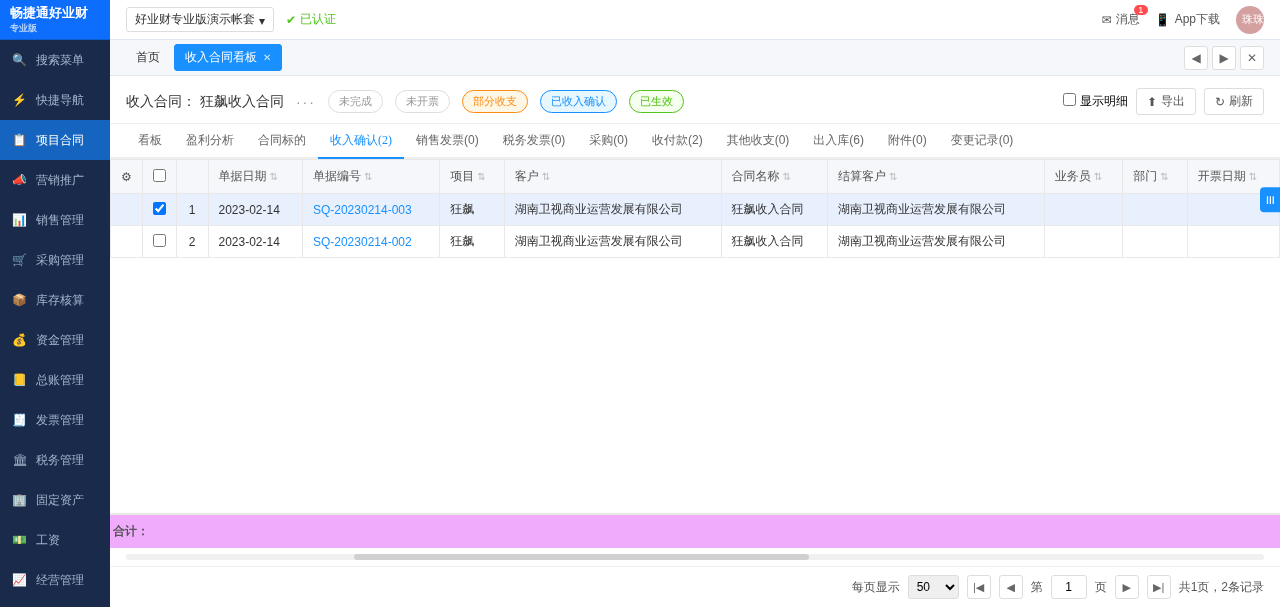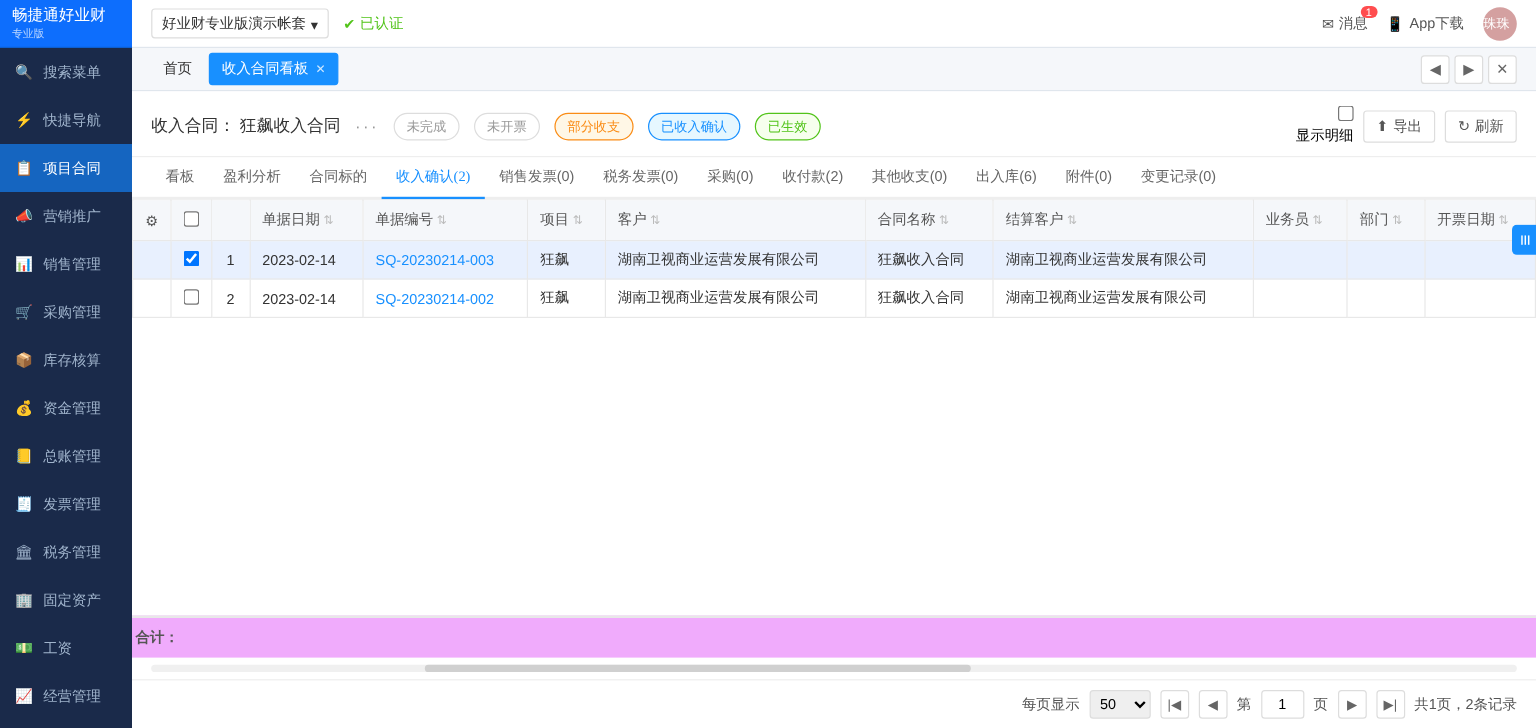--- a/index.html
+++ b/index.html
@@ -1,37 +1,37 @@
 <!DOCTYPE html>
 <html><head>
   <meta charset="utf-8">
   <style>
     * { box-sizing: border-box; margin: 0; padding: 0; }
     body { font-family: 'Microsoft YaHei', Arial, sans-serif; font-size: 12px; background: #f0f2f5; display: flex; height: 607px; overflow: hidden; }
 
     
     .sidebar { width: 110px; background: #1a2a4a; display: flex; flex-direction: column; height: 100%; flex-shrink: 0; }
-    .sidebar-logo { background: #0d6efd; padding: 8px 10px; display: flex; align-items: center; gap: 6px; color: white; font-size: 13px; font-weight: normal; border-bottom: 1px solid #0d5fd0; min-height: 40px; }
+    .sidebar-logo { background: #0d6efd; padding: 8px 10px; display: flex; align-items: center; gap: 6px; color: white; font-size: 13px; font-weight: bold; border-bottom: 1px solid #0d5fd0; min-height: 40px; }
     .sidebar-logo-sub { font-size: 9px; color: rgba(255,255,255,0.7); }
     .sidebar-nav-item { display: flex; align-items: center; gap: 6px; padding: 10px 10px; color: #a0b4cc; cursor: pointer; font-size: 12px; transition: background 0.2s; }
     .sidebar-nav-item.active { background: #1565c0; color: white; }
     .sidebar-nav-icon { width: 20px; height: 20px; display: flex; align-items: center; justify-content: center; flex-shrink: 0; }
     .sidebar-nav-label { flex: 1; }
 
     
     .main { flex: 1; display: flex; flex-direction: column; overflow: hidden; }
 
     
     .topbar { background: white; border-bottom: 1px solid #e0e6ed; display: flex; align-items: center; padding: 0 16px; height: 40px; gap: 12px; flex-shrink: 0; }
     .topbar-company { display: flex; align-items: flex-end; gap: 4px; color: #333; font-size: 12px; border: 1px solid #ddd; border-radius: 3px; padding: 3px 8px; cursor: pointer; }
     .topbar-certified { display: flex; align-items: center; gap: 4px; color: #52c41a; font-size: 12px; }
     .topbar-right { margin-left: auto; display: flex; align-items: center; gap: 16px; }
     .topbar-action { display: flex; align-items: center; gap: 4px; color: #555; font-size: 12px; cursor: pointer; position: relative; }
     .topbar-badge { position: absolute; top: -6px; right: -8px; background: #ff4d4f; color: white; border-radius: 10px; font-size: 9px; padding: 0 4px; min-width: 14px; text-align: center; }
-    .topbar-avatar { width: 28px; height: 28px; background: #d4a0a0; border-radius: 50%; display: flex; align-items: center; justify-content: flex-start; color: white; font-size: 11px; }
+    .topbar-avatar { width: 28px; height: 28px; background: #d4a0a0; border-radius: 50%; display: flex; align-items: center; justify-content: flex-end; color: white; font-size: 11px; }
 
     
     .tabbar { background: #f5f7fa; border-bottom: 1px solid #e0e6ed; display: flex; align-items: center; padding: 0 16px; height: 36px; gap: 4px; flex-shrink: 0; }
     .tabbar-item { display: flex; align-items: center; gap: 6px; padding: 4px 10px; background: white; border: 1px solid #ddd; border-radius: 3px; color: #333; font-size: 12px; cursor: pointer; }
     .tabbar-item.home { background: transparent; border: none; }
     .tabbar-item-close { color: #999; font-size: 10px; cursor: pointer; }
     .tab-nav-btn { width: 24px; height: 24px; border: 1px solid #ddd; background: white; border-radius: 3px; display: flex; align-items: center; justify-content: center; cursor: pointer; color: #666; font-size: 12px; }
     .tab-nav-group { margin-left: auto; display: flex; gap: 4px; }
 
     
@@ -216,21 +216,21 @@
           <span>收入合同：</span>
           <span>狂飙收入合同</span>
         </span>
         <span class="contract-more">···</span>
         <div class="status-btn status-incomplete">未完成</div>
         <div class="status-btn status-uninvoiced">未开票</div>
         <div class="status-btn status-partial">部分收支</div>
         <div class="status-btn status-confirmed">已收入确认</div>
         <div class="status-btn status-active">已生效</div>
         <div class="contract-actions">
-          <label style="display:flex;align-items:flex-end;gap:4px;cursor:pointer;flex-direction:column;">
+          <label style="display:flex;align-items:flex-start;gap:4px;cursor:pointer;">
             <input type="checkbox" style="">
             <span>显示明细</span>
           </label>
           <div class="action-btn">
             <span>⬆</span>
             <span>导出</span>
           </div>
           <div class="action-btn">
             <span>↻</span>
             <span>刷新</span>

